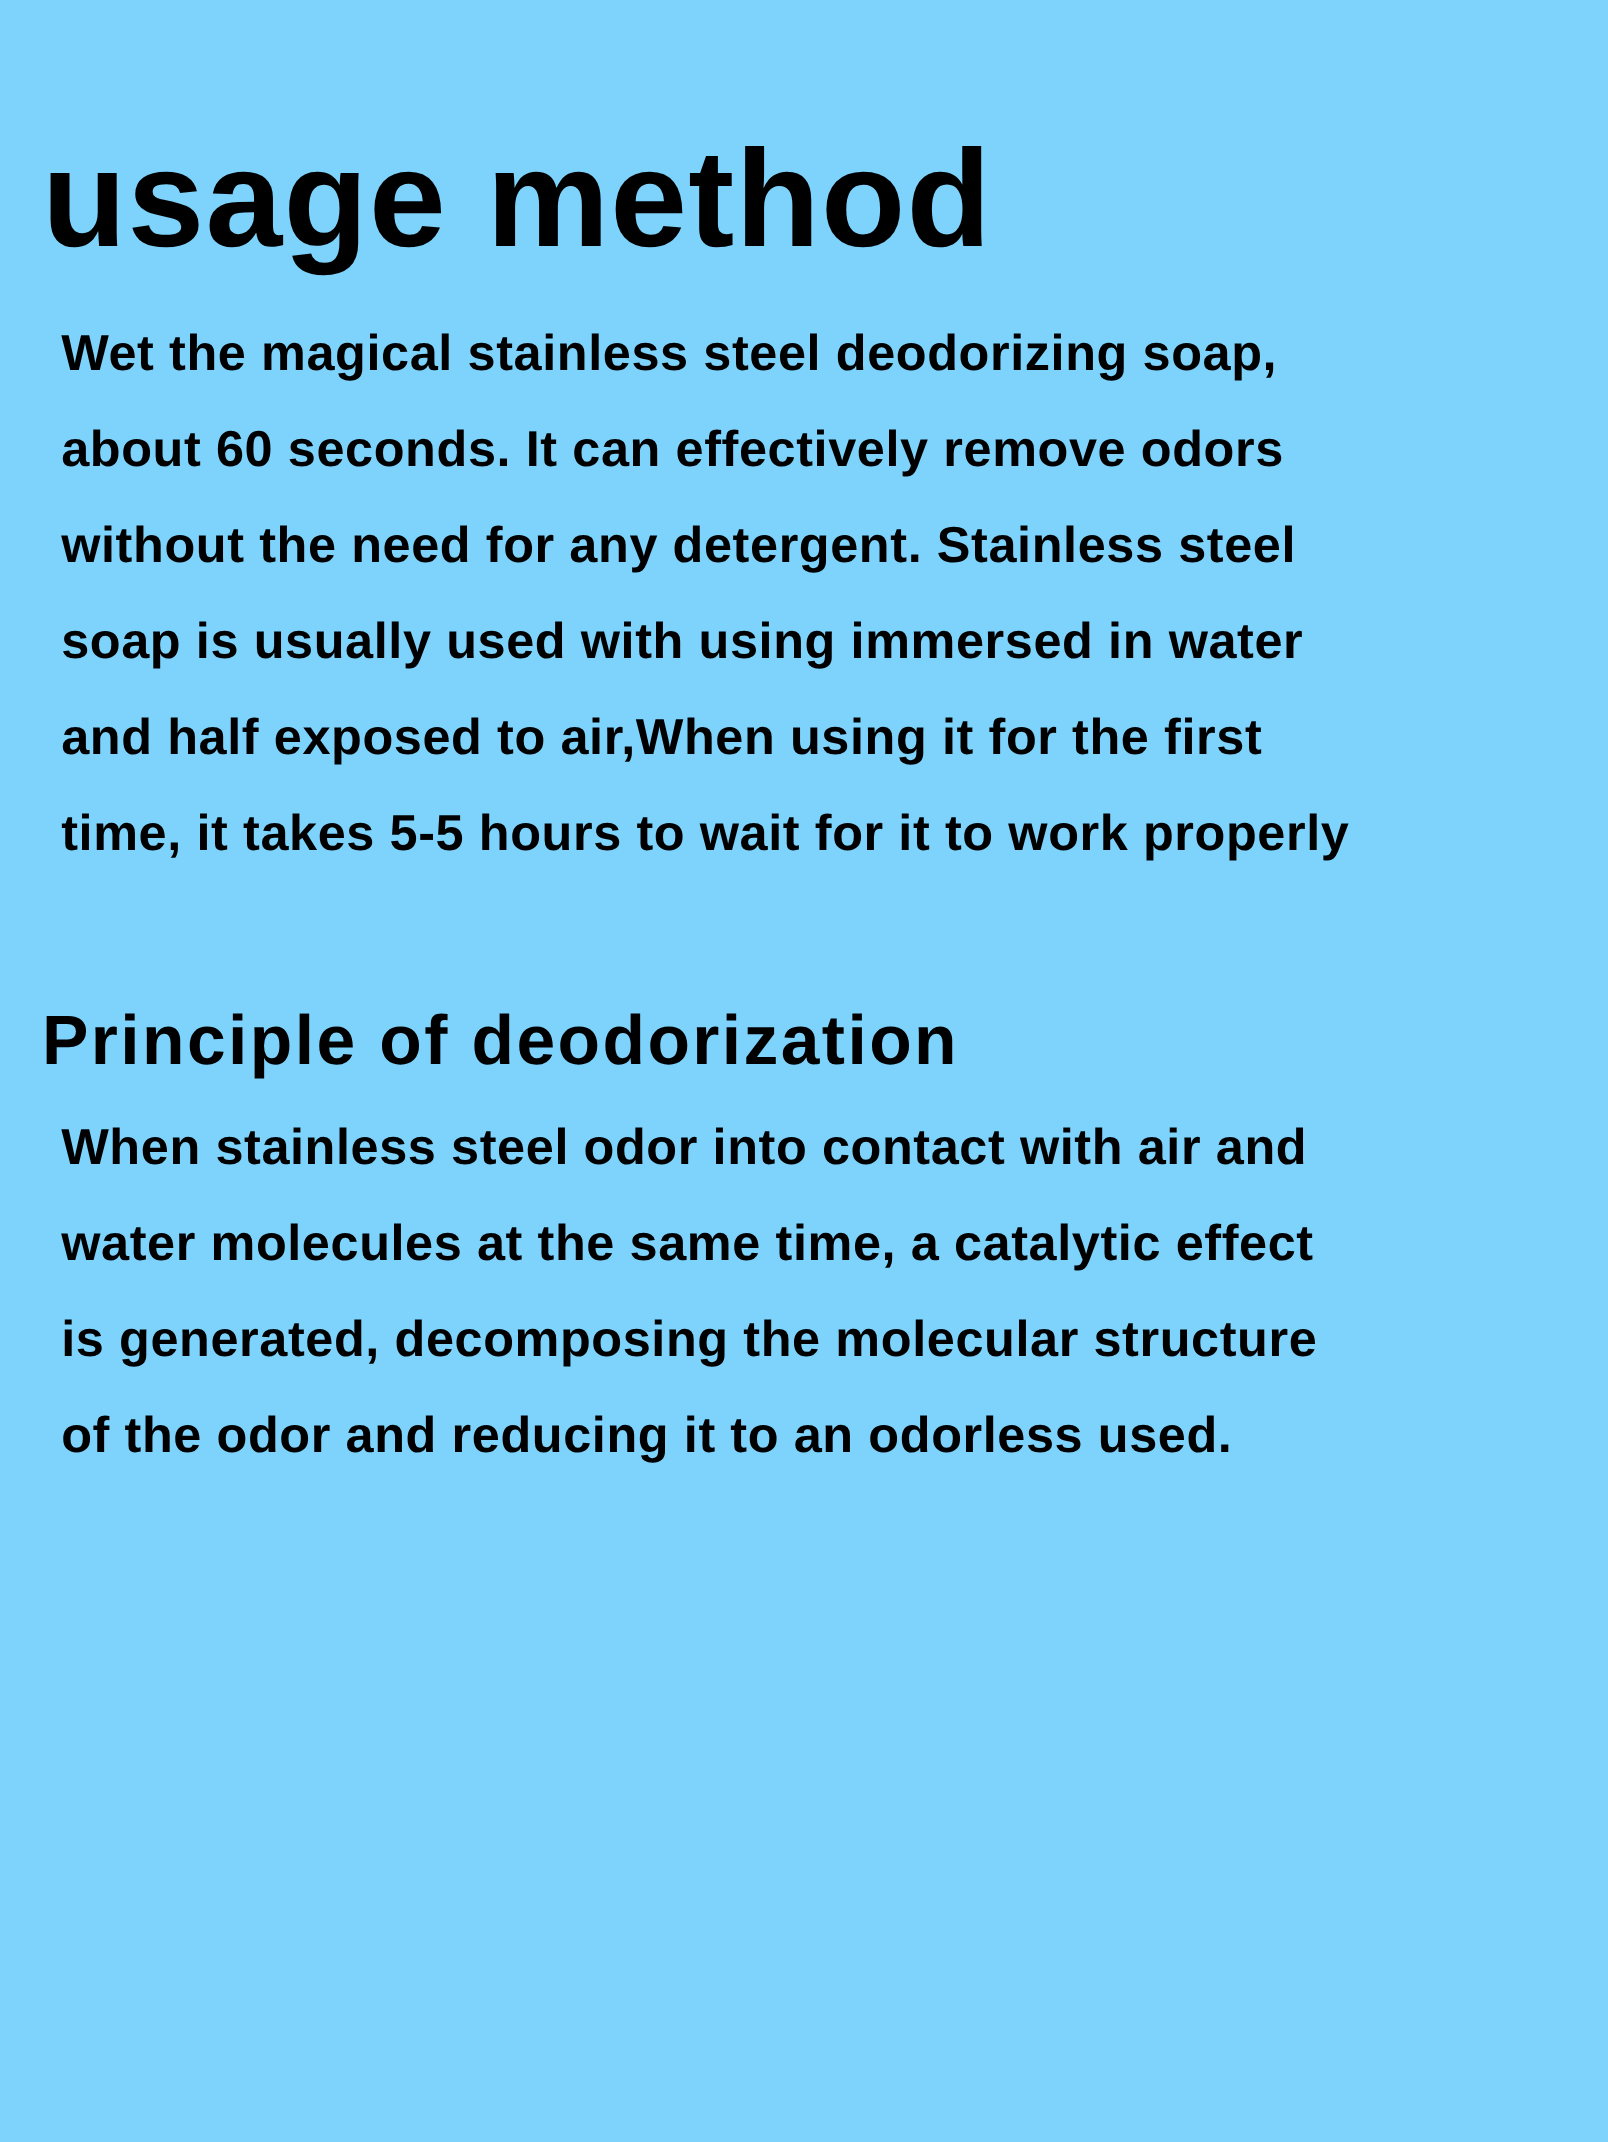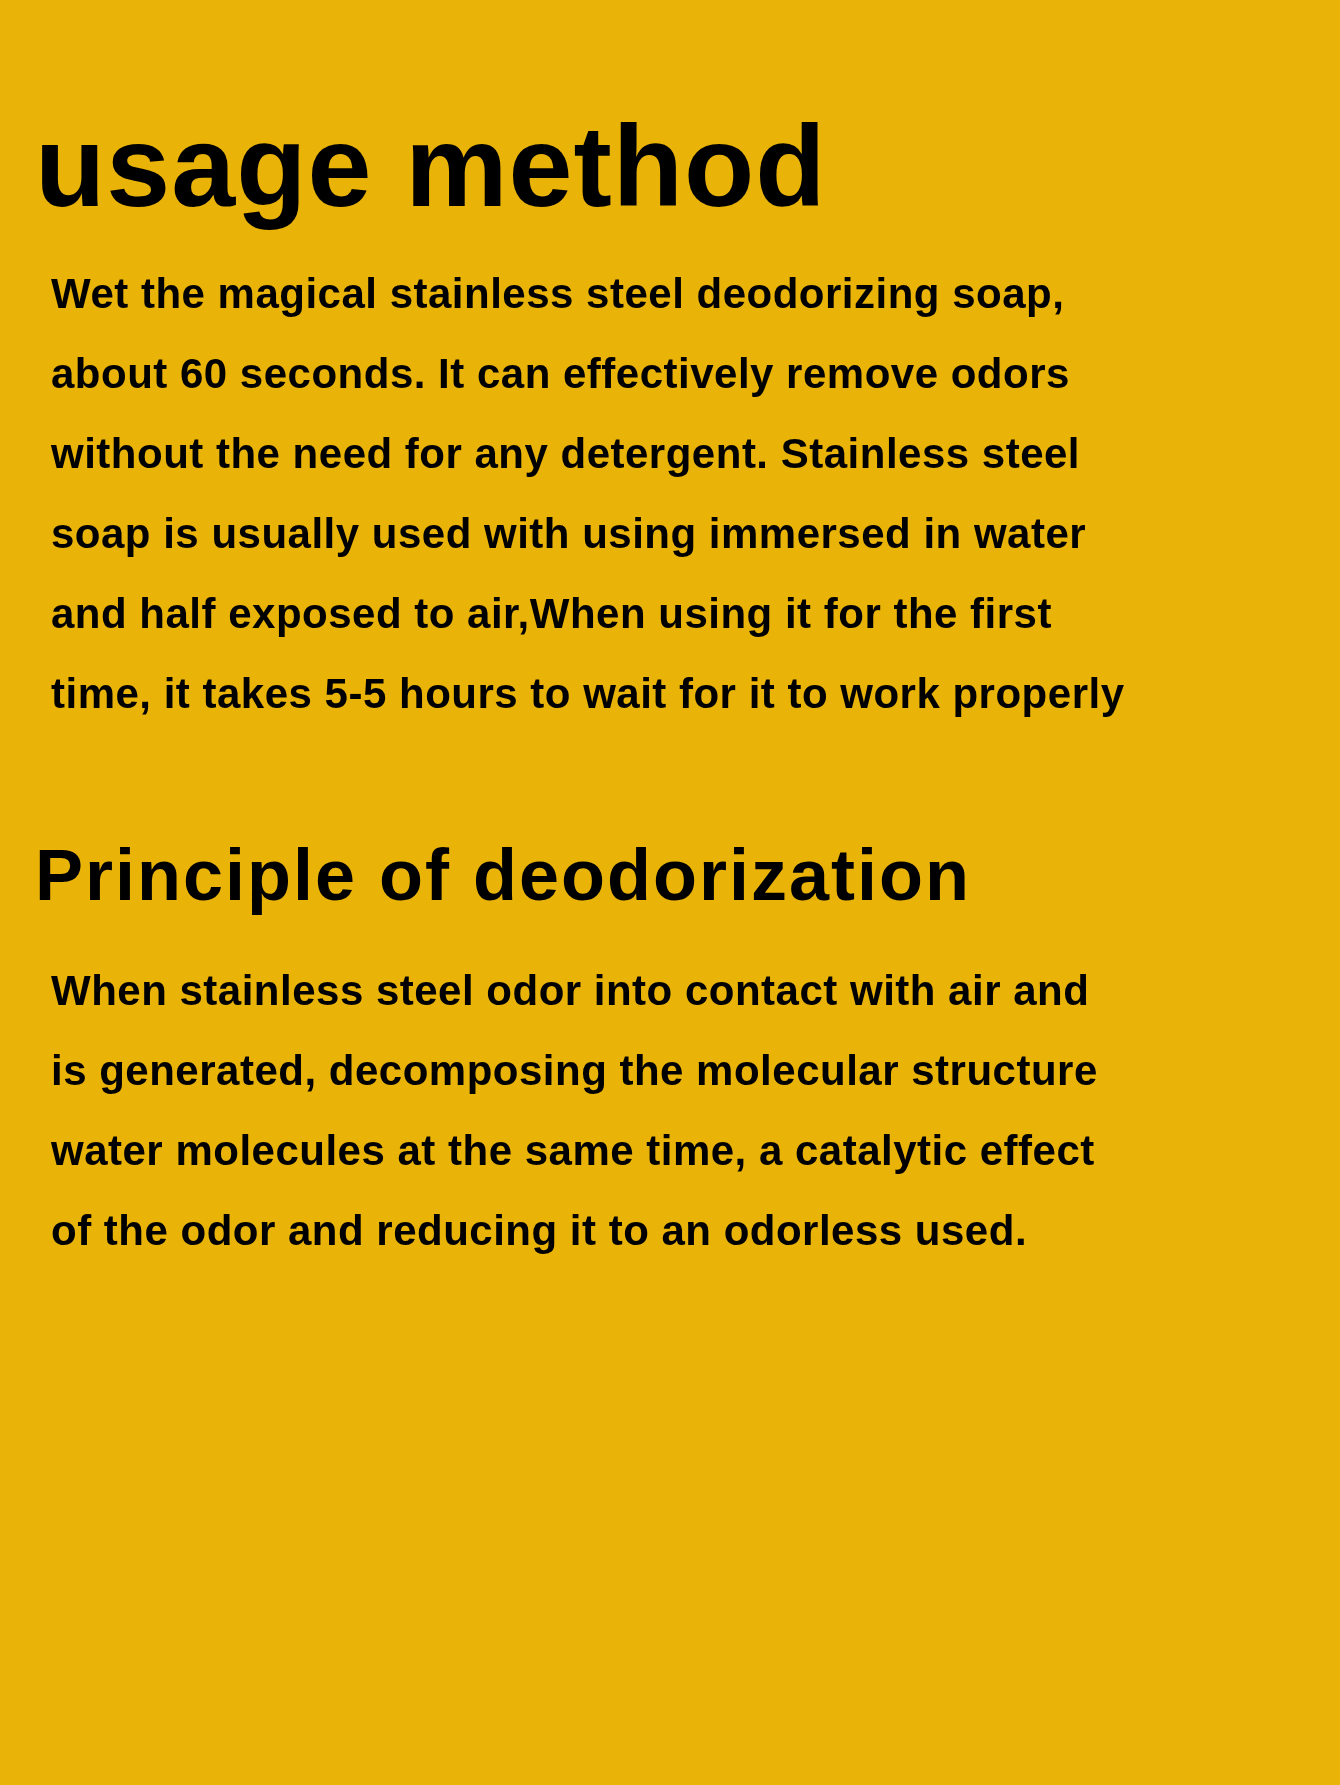--- a/index.html
+++ b/index.html
@@ -4,38 +4,38 @@
 <style>
   html, body {
     margin: 0;
     padding: 0;
     background: #ffffff;
   }
   .page {
     position: relative;
     width: 1340px;
     height: 1785px;
-    background: #eab308;
+    background: #7dd3fc;
     color: #000000;
     font-family: "Liberation Sans", "DejaVu Sans", sans-serif;
     font-weight: bold;
     overflow: hidden;
     box-sizing: border-box;
     padding: 0 60px 0 35px;
   }
   .title-1 {
     margin: 100px 0 22px 0;
     font-size: 115px;
     line-height: 1.15;
     letter-spacing: 1px;
     white-space: nowrap;
   }
   .title-2 {
-    margin: 102px 0 36px 0;
-    font-size: 72px;
+    margin: 102px 0 16px 0;
+    font-size: 58px;
     line-height: 1.1;
     letter-spacing: 2px;
     white-space: nowrap;
   }
   .para {
     margin: 16px;
     padding: 0;
   }
   .line {
     font-size: 42px;
@@ -57,18 +57,18 @@
     <div class="line">without the need for any detergent. Stainless steel</div>
     <div class="line">soap is usually used with using immersed in water</div>
     <div class="line">and half exposed to air,When using it for the first</div>
     <div class="line">time, it takes 5-5 hours to wait for it to work properly</div>
   </div>
 
   <h2 class="title-2">Principle of deodorization</h2>
 
   <div class="para">
     <div class="line">When stainless steel odor into contact with air and</div>
+    <div class="line">water molecules at the same time, a catalytic effect</div>
     <div class="line">is generated, decomposing the molecular structure</div>
-    <div class="line">water molecules at the same time, a catalytic effect</div>
     <div class="line">of the odor and reducing it to an odorless used.</div>
   </div>
 
 </div>
 
 </body></html>

